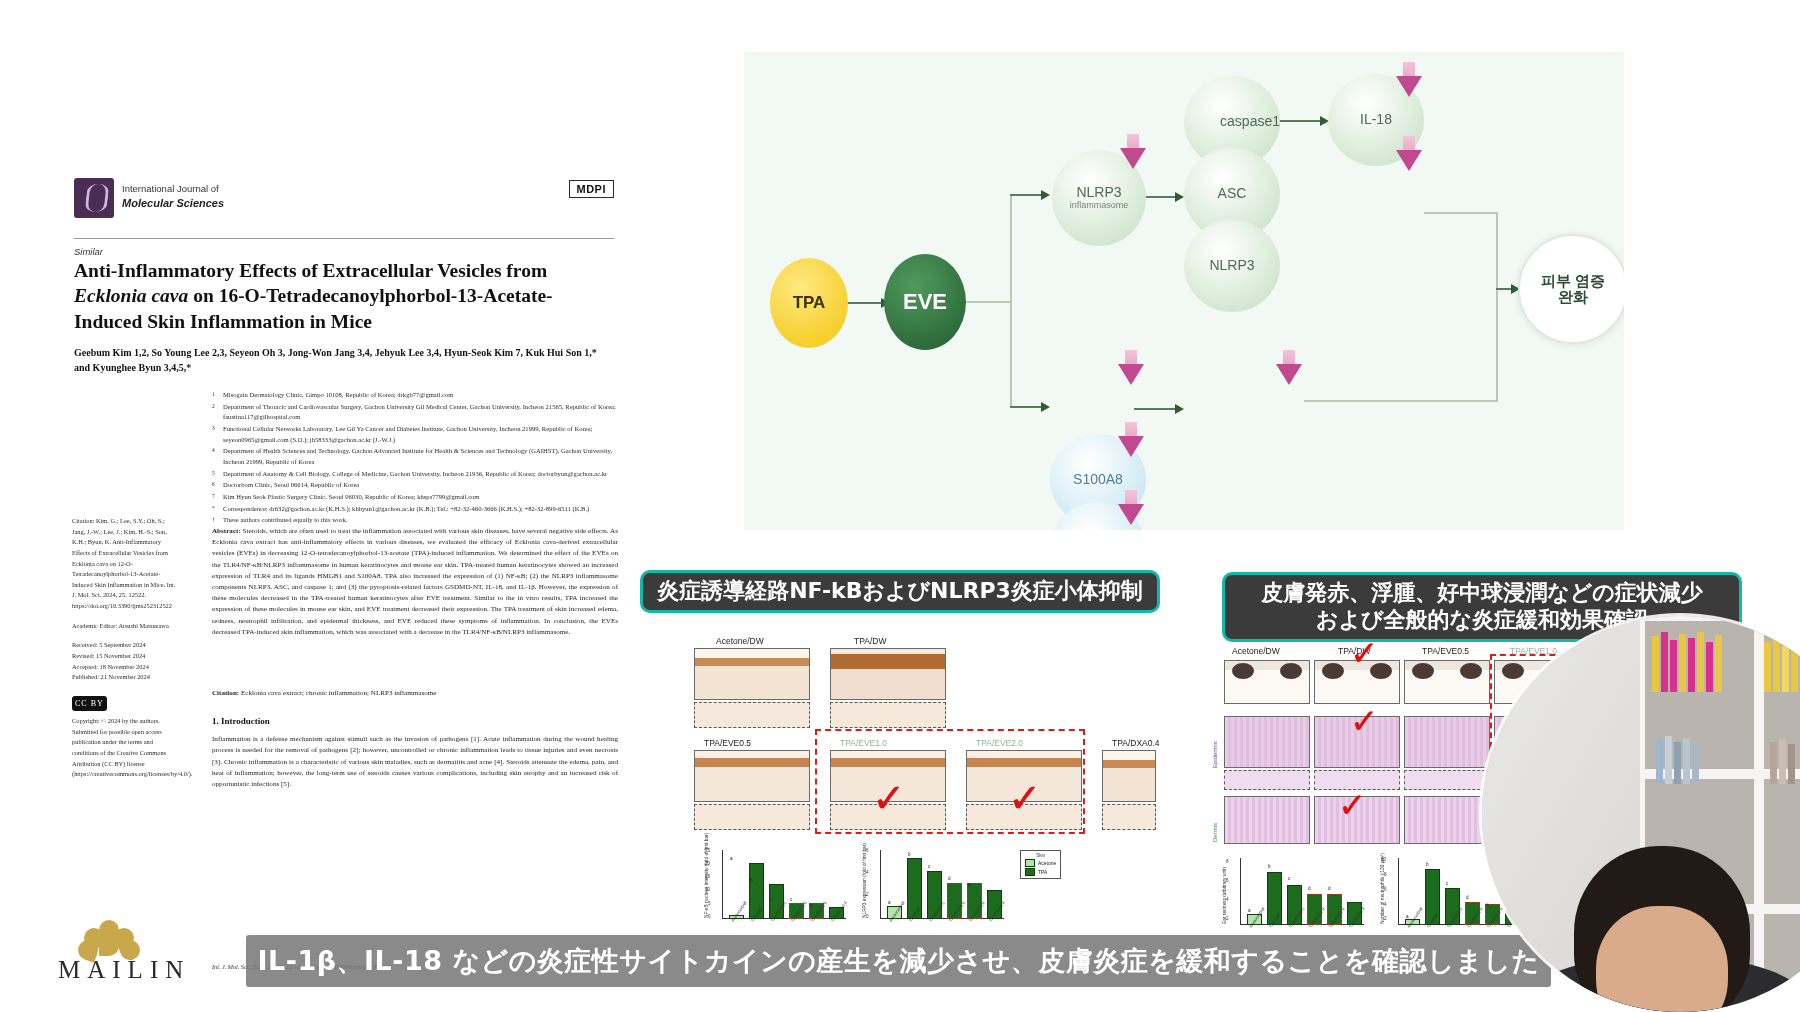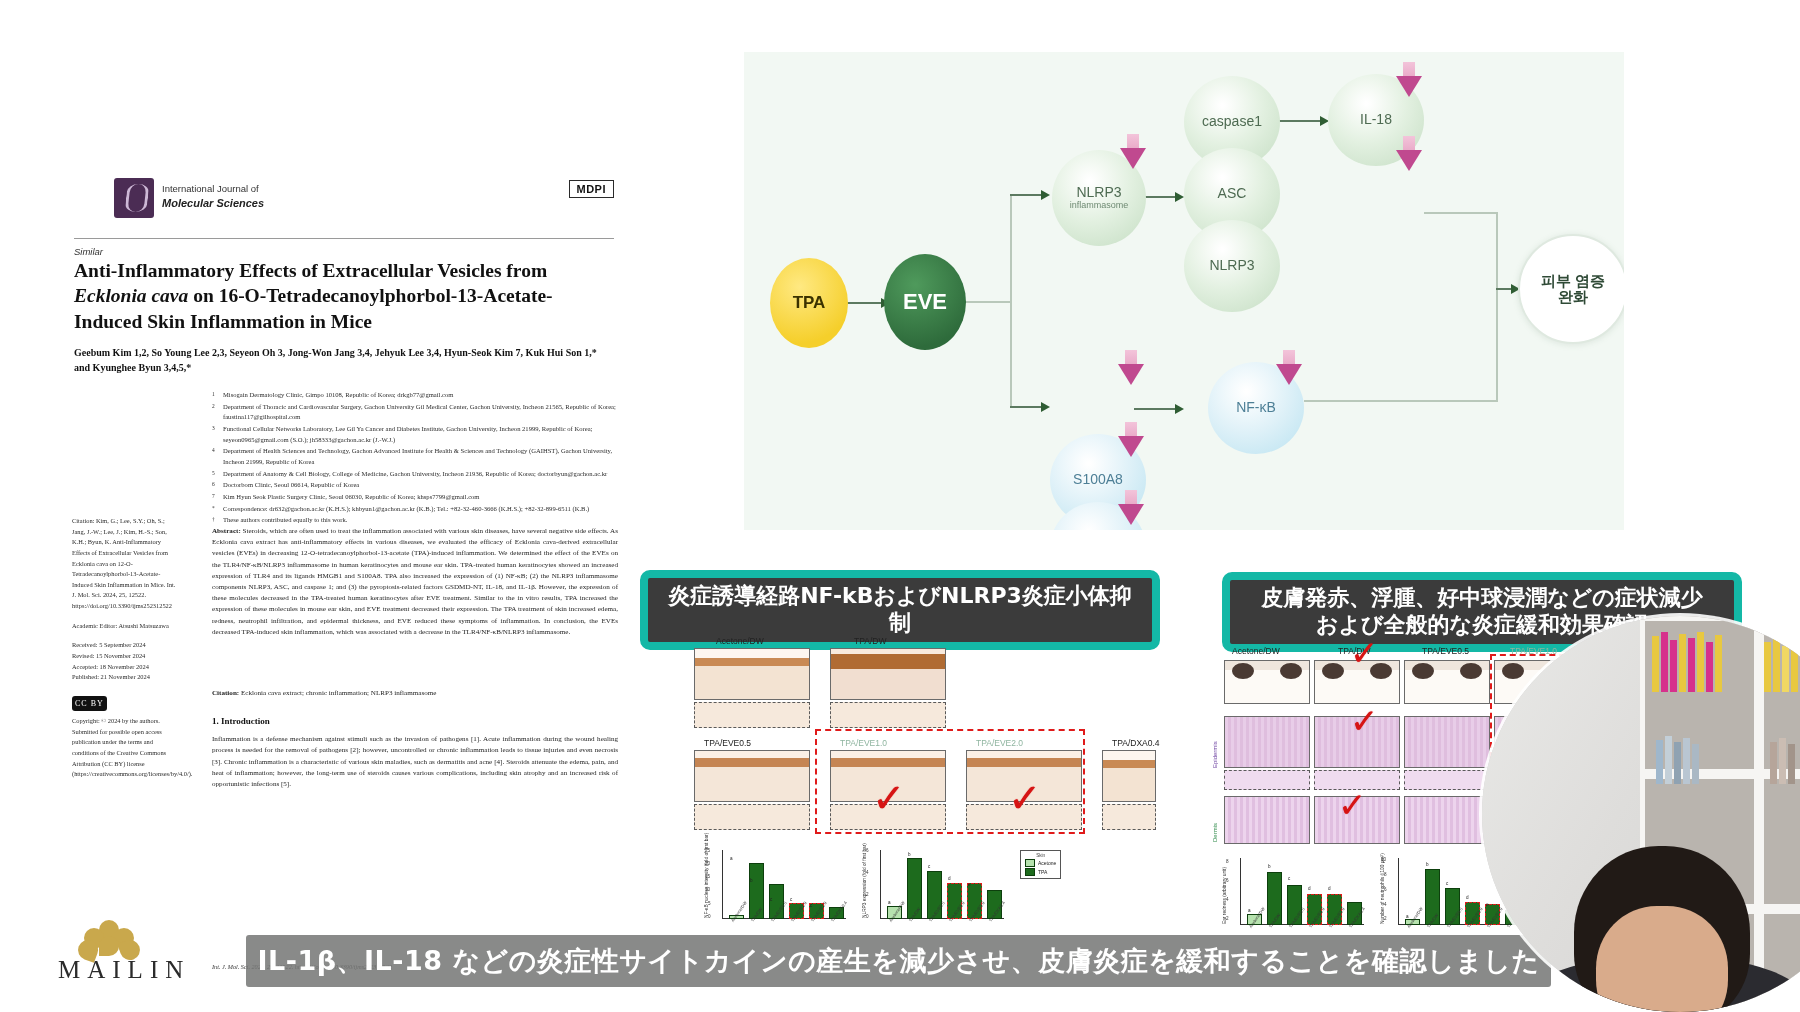--- a/index.html
+++ b/index.html
@@ -30,21 +30,21 @@
   .jp-overlay{
     position:absolute;left:232px;top:86px;
     background:rgba(90,92,90,.82);color:#fff;
     font-size:29px;font-weight:bold;letter-spacing:1px;
     padding:3px 14px 5px 14px;border-radius:3px;
     font-family:"DejaVu Sans","Liberation Sans",sans-serif;
     white-space:nowrap;
   }
 
   
-  .jhead{position:absolute;left:10px;top:10px;right:10px;height:56px;margin-left:40px;}
+  .jhead{position:absolute;left:10px;top:10px;right:10px;height:56px;}
   .jlogo{position:absolute;left:0;top:0;width:40px;height:40px;background:#4b2c54;border-radius:3px;}
   .jlogo:after{content:"";position:absolute;left:12px;top:6px;width:16px;height:28px;
     border-left:3px solid #cdb8d6;border-right:3px solid #cdb8d6;border-radius:50%/30%;transform:skewX(-6deg);}
   .jname{position:absolute;left:48px;top:4px;font-size:9.5px;color:#333;line-height:1.45;}
   .jname b{font-style:italic;font-size:11px;color:#222;}
   .mdpi{position:absolute;right:0;top:2px;border:1.5px solid #2a2a2a;padding:2px 7px;font-size:11px;font-weight:bold;letter-spacing:.5px;color:#111;}
   .hrule{position:absolute;left:10px;right:10px;top:70px;height:1px;background:#9a9a9a;}
 
   .kw-article{position:absolute;left:10px;top:78px;font-size:9.5px;font-style:italic;color:#333;}
   .ptitle{position:absolute;left:10px;top:90px;right:10px;font-family:"Liberation Serif","DejaVu Serif",serif;
@@ -106,21 +106,21 @@
 
   .downarr{position:absolute;width:26px;height:36px;}
   .downarr .stem{position:absolute;left:7px;top:0;width:12px;height:17px;background:linear-gradient(#f3c4da,#e8a7c6);}
   .downarr .head{position:absolute;left:0;top:14px;width:0;height:0;border-left:13px solid transparent;border-right:13px solid transparent;border-top:21px solid #c0498f;}
 
   
   .capbar{
     position:absolute;background:#3b3b3b;color:#fff;border-radius:10px;
     font-family:"DejaVu Sans","Liberation Sans",sans-serif;
     font-weight:bold;text-align:center;line-height:1.22;
-    border:8px solid #14b8a6;box-sizing:border-box;
+    border:3px solid #14b8a6;box-sizing:border-box;
   }
   .cap-left{left:640px;top:570px;width:520px;font-size:22px;padding:5px 10px;}
   .cap-right{left:1222px;top:572px;width:520px;font-size:22px;padding:5px 10px;}
 
   .figblock{position:absolute;}
   .fl{left:690px;top:636px;width:470px;height:300px;}
   .fr{left:1210px;top:646px;width:555px;height:290px;}
 
   .pnl-label{position:absolute;font-size:8.5px;color:#222;white-space:nowrap;font-family:"Liberation Sans",sans-serif;}
   .pnl-label.mut{color:#8fb5a0;}
@@ -323,21 +323,21 @@
       <div>
         <span>NLRP3</span>
         <span class="n-sub">inflammasome</span>
       </div>
     </div>
     <div class="downarr" style="left:376px;top:82px;">
         <div class="stem"></div>
         <div class="head"></div>
       </div>
 
-    <div class="node n-green" style="left:440px;top:24px;width:96px;height:92px;">
+    <div class="node n-green" style="left:440px;top:24px;width:96px;height:92px;justify-content:flex-end;">
       <span>caspase1</span>
     </div>
     <div class="node n-green" style="left:440px;top:96px;width:96px;height:92px;">
       <span>ASC</span>
     </div>
     <div class="node n-green" style="left:440px;top:168px;width:96px;height:92px;">
       <span>NLRP3</span>
     </div>
 
     <div class="node n-green" style="left:584px;top:22px;width:96px;height:92px;">
@@ -364,23 +364,20 @@
         <div class="head"></div>
       </div>
     <div class="node n-blue" style="left:306px;top:450px;width:96px;height:92px;">
       
     </div>
     <div class="downarr" style="left:374px;top:438px;">
         <div class="stem"></div>
         <div class="head"></div>
       </div>
 
-    <div class="node n-blue" style="left:464px;top:310px;width:96px;height:92px;">
-      <span>NF-κB</span>
-    </div>
     <div class="downarr" style="left:532px;top:298px;">
         <div class="stem"></div>
         <div class="head"></div>
       </div>
 
     <div class="node n-out" style="left:774px;top:182px;width:106px;height:106px;">
       <div>
         <div>피부 염증</div>
         <div>완화</div>
       </div>

